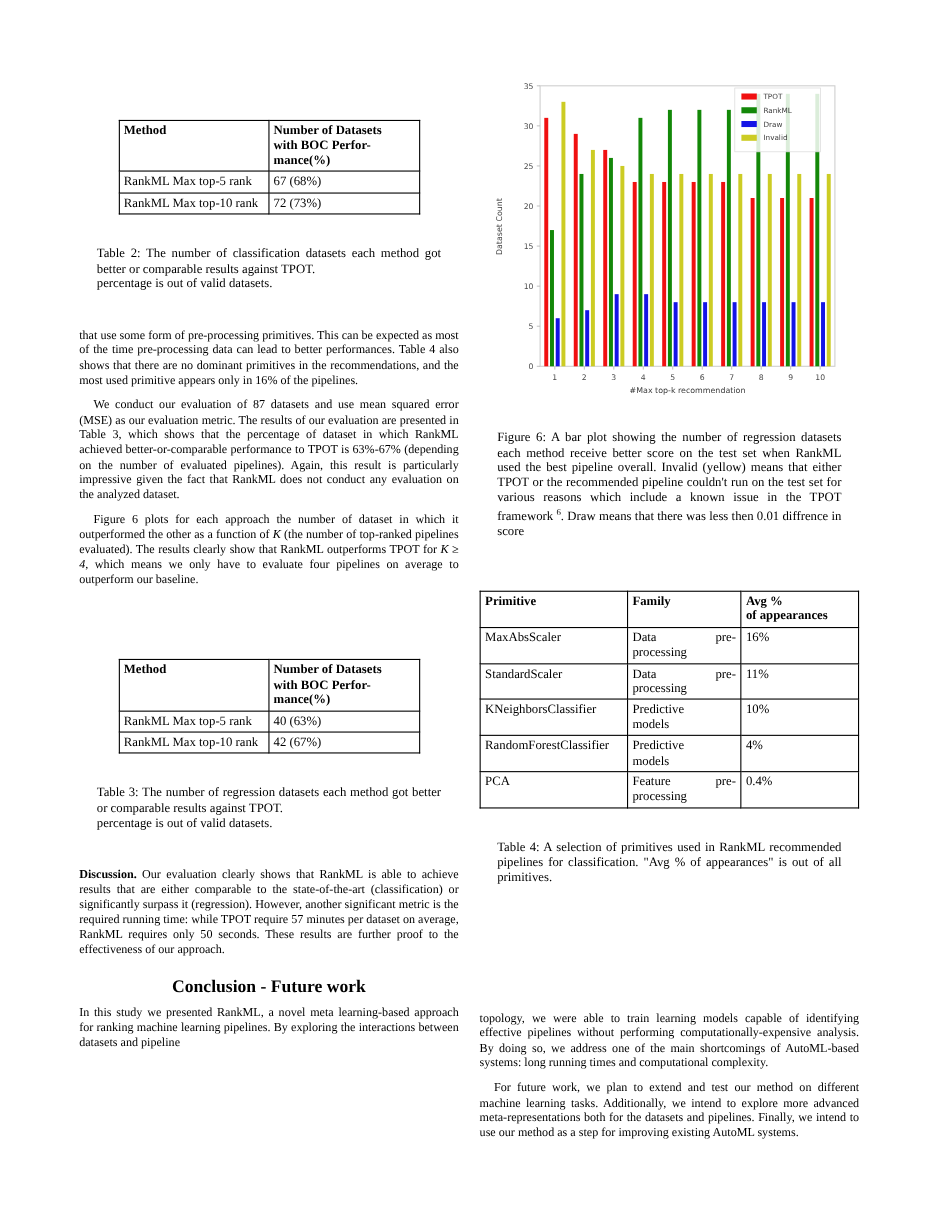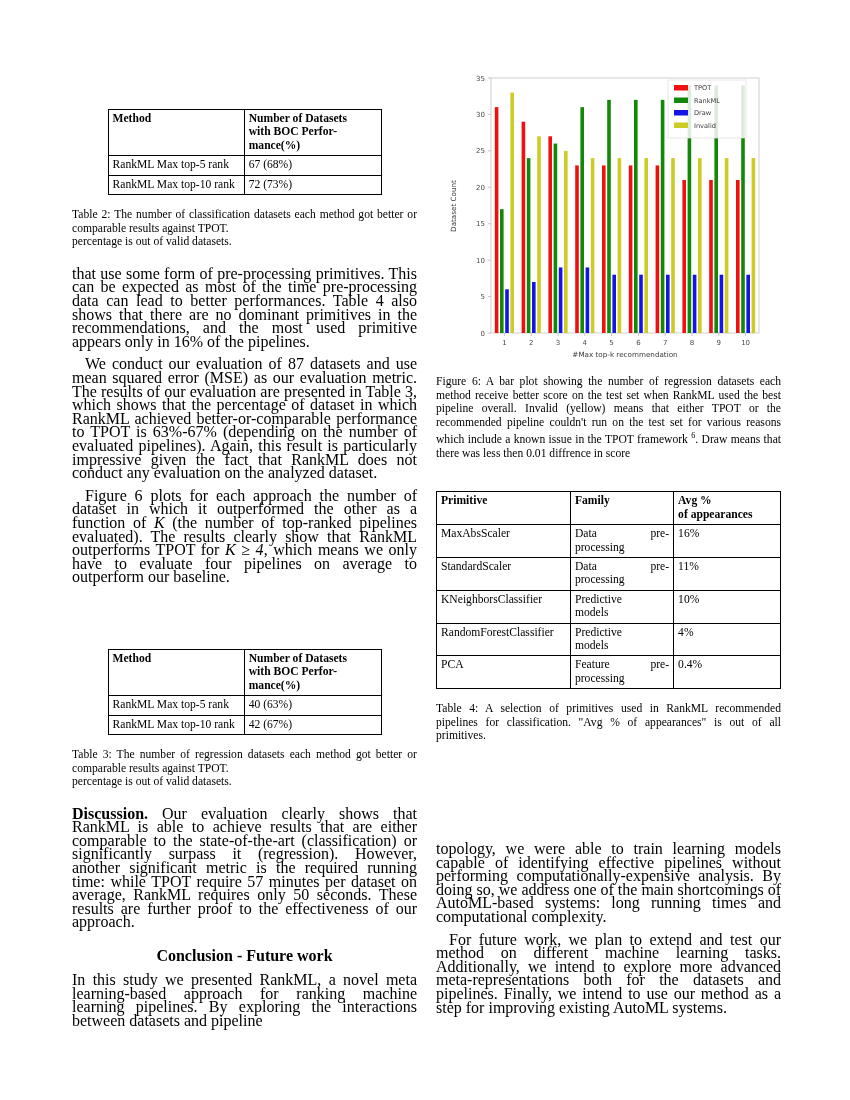--- a/index.html
+++ b/index.html
@@ -26,21 +26,21 @@
   }
   .col-right {
     position: absolute;
     left: 436px;
     top: 62px;
     width: 345px;
   }
 
   
   .para {
-    font-size: 16px;
+    font-size: 11px;
     line-height: 13.6px;
     text-align: justify;
     text-justify: inter-word;
     margin: 0 0 0 0;
     hyphens: manual;
   }
   .para.indent { text-indent: 13px; }
   .gap-s { height: 9px; }
   .gap-m { height: 13px; }
   .gap-l { height: 18px; }
@@ -52,21 +52,21 @@
     font-weight: bold;
     text-align: center;
     line-height: 17px;
     margin: 0;
   }
 
   .caption {
     font-size: 11.6px;
     line-height: 13.6px;
     text-align: justify;
-    margin: 0;
+    margin: 16px;
     font-family: Liberation Serif, serif;
   }
 
   
   .tbl-wrap { display: flex; justify-content: center; }
   table.paper-tbl {
     border-collapse: collapse;
     font-size: 11.6px;
     line-height: 13.4px;
   }

